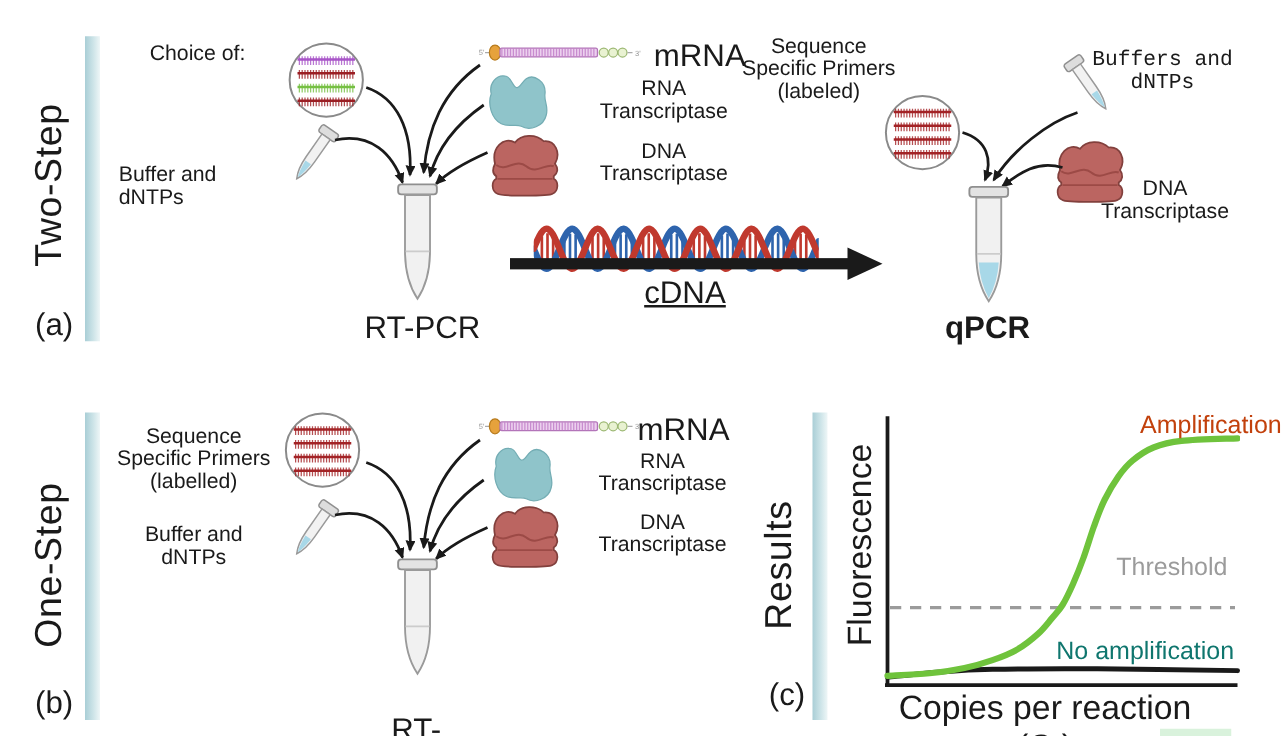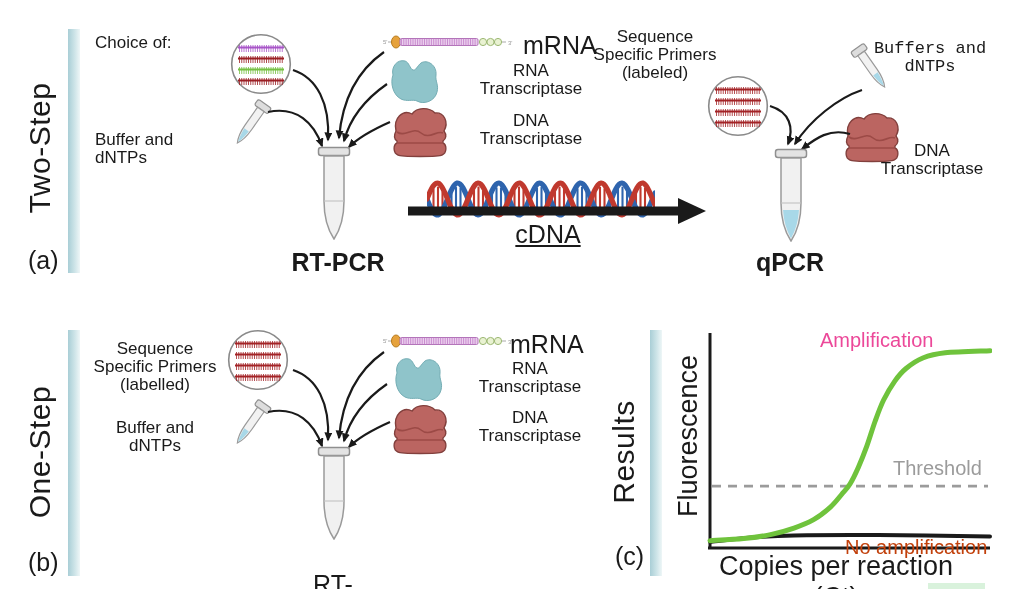--- a/index.html
+++ b/index.html
@@ -45,21 +45,21 @@
         <path d="M6,27 C14,33 22,21 30,28 C38,35 46,25 52,28" fill="none" stroke="#9c4a46" stroke-width="1.6"></path>
         <path d="M7,38 H51" fill="none" stroke="#9c4a46" stroke-width="1.4"></path>
       </g>
     </defs>
   </svg>
 
   <div class="abs bar" style="left:68px;top:29px;height:244px;"></div>
   <div class="abs side-label" style="left:-37px;top:128px;width:160px;height:40px;">Two-Step</div>
   <div class="abs tag" style="left:28px;top:246px;">(a)</div>
 
-  <div class="abs t17" style="left:95px;top:34px;width:150px;">
+  <div class="abs t17" style="left:83px;top:34px;width:150px;text-align:center;">
     <div>Choice of:</div>
   </div>
   <div class="abs t17 pre" style="left:95px;top:131px;width:120px;">Buffer and
 dNTPs</div>
 
   <svg class="abs" style="left:230px;top:33px;" width="62" height="62">
       <circle cx="31" cy="31" r="29.3" fill="#ffffff" stroke="#8a8a8a" stroke-width="1.6"></circle>
       <line x1="8" y1="14.5" x2="54" y2="14.5" stroke="#a855c8" stroke-width="2"></line>
       <line x1="9" y1="15.5" x2="53" y2="15.5" stroke="#a855c8" stroke-width="7" stroke-dasharray="1 1.25" opacity="0.8"></line>
       <line x1="8" y1="25.5" x2="54" y2="25.5" stroke="#9b1f24" stroke-width="2"></line>
@@ -79,21 +79,21 @@
     <path d="M51,22 C75,30 88,55 86,92" fill="none" stroke="#1a1a1a" stroke-width="2.2" marker-end="url(#ah)"></path>
     <path d="M26,64 C55,58 72,75 80,98" fill="none" stroke="#1a1a1a" stroke-width="2.2" marker-end="url(#ah)"></path>
     <path d="M142,4 C112,25 100,55 97,90" fill="none" stroke="#1a1a1a" stroke-width="2.2" marker-end="url(#ah)"></path>
     <path d="M145,36 C122,52 108,70 102,93" fill="none" stroke="#1a1a1a" stroke-width="2.2" marker-end="url(#ah)"></path>
     <path d="M148,74 C130,82 116,90 107,99" fill="none" stroke="#1a1a1a" stroke-width="2.2" marker-end="url(#ah)"></path>
   </svg>
 
   <svg class="abs" style="left:317px;top:146px;" width="34" height="100" viewBox="0 0 34 100">
     <use href="#tube-big"></use>
   </svg>
-  <div class="abs t19 ctr" style="left:288px;top:248px;width:100px;font-weight:bold;">RT-PCR</div>
+  <div class="abs t19 ctr" style="left:288px;top:248px;width:100px;">RT-PCR</div>
 
   <svg class="abs" style="left:383px;top:33px;" width="134" height="18" viewBox="0 0 134 18">
     <text x="0" y="11" font-size="6" fill="#999">5'</text>
     <line x1="5" y1="9" x2="9" y2="9" stroke="#aaa" stroke-width="1"></line>
     <ellipse cx="13" cy="9" rx="4.5" ry="6" fill="#e6a23c" stroke="#b87c1e" stroke-width="1"></ellipse>
     <rect x="17" y="5.5" width="78" height="7" rx="1.5" fill="#ecd0ee" stroke="#b274b8" stroke-width="1"></rect>
     <line x1="18" y1="9" x2="94" y2="9" stroke="#c07cc8" stroke-width="6.4" stroke-dasharray="1 1.3" opacity="0.8"></line>
     <circle cx="100" cy="9" r="3.6" fill="#e9f2d2" stroke="#9cb873" stroke-width="1"></circle>
     <circle cx="107.5" cy="9" r="3.6" fill="#e9f2d2" stroke="#9cb873" stroke-width="1"></circle>
     <circle cx="115" cy="9" r="3.6" fill="#e9f2d2" stroke="#9cb873" stroke-width="1"></circle>
@@ -272,19 +272,19 @@
   <div class="abs ctr" style="left:598px;top:421px;width:180px;height:30px;font-size:27px;transform:rotate(-90deg);">Fluorescence</div>
 
   <svg class="abs" style="left:706px;top:331px;" width="286" height="220">
       <line x1="4" y1="2" x2="4" y2="218" stroke="#1a1a1a" stroke-width="3"></line>
       <line x1="2" y1="217" x2="284" y2="217" stroke="#1a1a1a" stroke-width="3"></line>
       <line x1="6" y1="155.1" x2="282" y2="155.1" stroke="#9b9b9b" stroke-width="2.6" stroke-dasharray="9 7"></line>
       <path d="M4,210.75C11,210.05 32,207.60000000000002 46,206.55C60,205.5 67,204.87 88,204.45C109,204.02999999999997 139.33333333333334,203.855 172,204.03C204.66666666666666,204.205 265.3333333333333,205.255 284,205.5" fill="none" stroke="#1a1a1a" stroke-width="4" stroke-linecap="round"></path>
       <path d="M4,209.7C9.600000000000001,209.35 27.333333333333336,208.64999999999998 37.6,207.6C47.86666666666667,206.55 57.199999999999996,205.15 65.6,203.4C74,201.65 81,199.55 88,197.1C95,194.64999999999998 101.53333333333333,192.2 107.6,188.7C113.66666666666666,185.2 119.73333333333332,180.29999999999998 124.39999999999999,176.1C129.06666666666666,171.9 132.33333333333331,167.35 135.6,163.5C138.86666666666667,159.65 141.2,157.55 144,153C146.8,148.45 149.6,142.5 152.4,136.2C155.20000000000002,129.89999999999998 158,122.9 160.8,115.2C163.60000000000002,107.5 166.39999999999998,97.7 169.2,90C172,82.3 174.33333333333331,75.65 177.6,69C180.86666666666667,62.35 185.06666666666666,55.349999999999994 188.8,50.099999999999994C192.53333333333336,44.849999999999994 195.33333333333334,41.35 200,37.5C204.66666666666666,33.65 210.26666666666668,29.625 216.8,27C223.33333333333334,24.375 228,22.975000000000005 239.2,21.75C250.39999999999998,20.524999999999995 276.5333333333333,19.999999999999982 284,19.649999999999977" fill="none" stroke="#6fc33c" stroke-width="5" stroke-linecap="round"></path>
     </svg>
 
-  <div class="abs chart-note" style="left:820px;top:329px;color:#ec4899;">Amplification</div>
-  <div class="abs chart-note" style="left:893px;top:457px;color:#9b9b9b;">Threshold</div>
-  <div class="abs chart-note" style="left:845px;top:536px;color:#c2410c;">No amplification</div>
+  <div class="abs chart-note" style="left:912px;top:329px;color:#c2410c;">Amplification</div>
+  <div class="abs chart-note" style="left:893px;top:443px;color:#9b9b9b;">Threshold</div>
+  <div class="abs chart-note" style="left:845px;top:510px;color:#0f766e;">No amplification</div>
   <div class="abs ctr" style="left:706px;top:551px;width:260px;font-size:27px;">Copies per reaction (Ct)</div>
 
   <div class="abs watermark" style="left:928px;top:583px;width:57px;height:6px;"></div>
 </div>
 
 </body></html>

